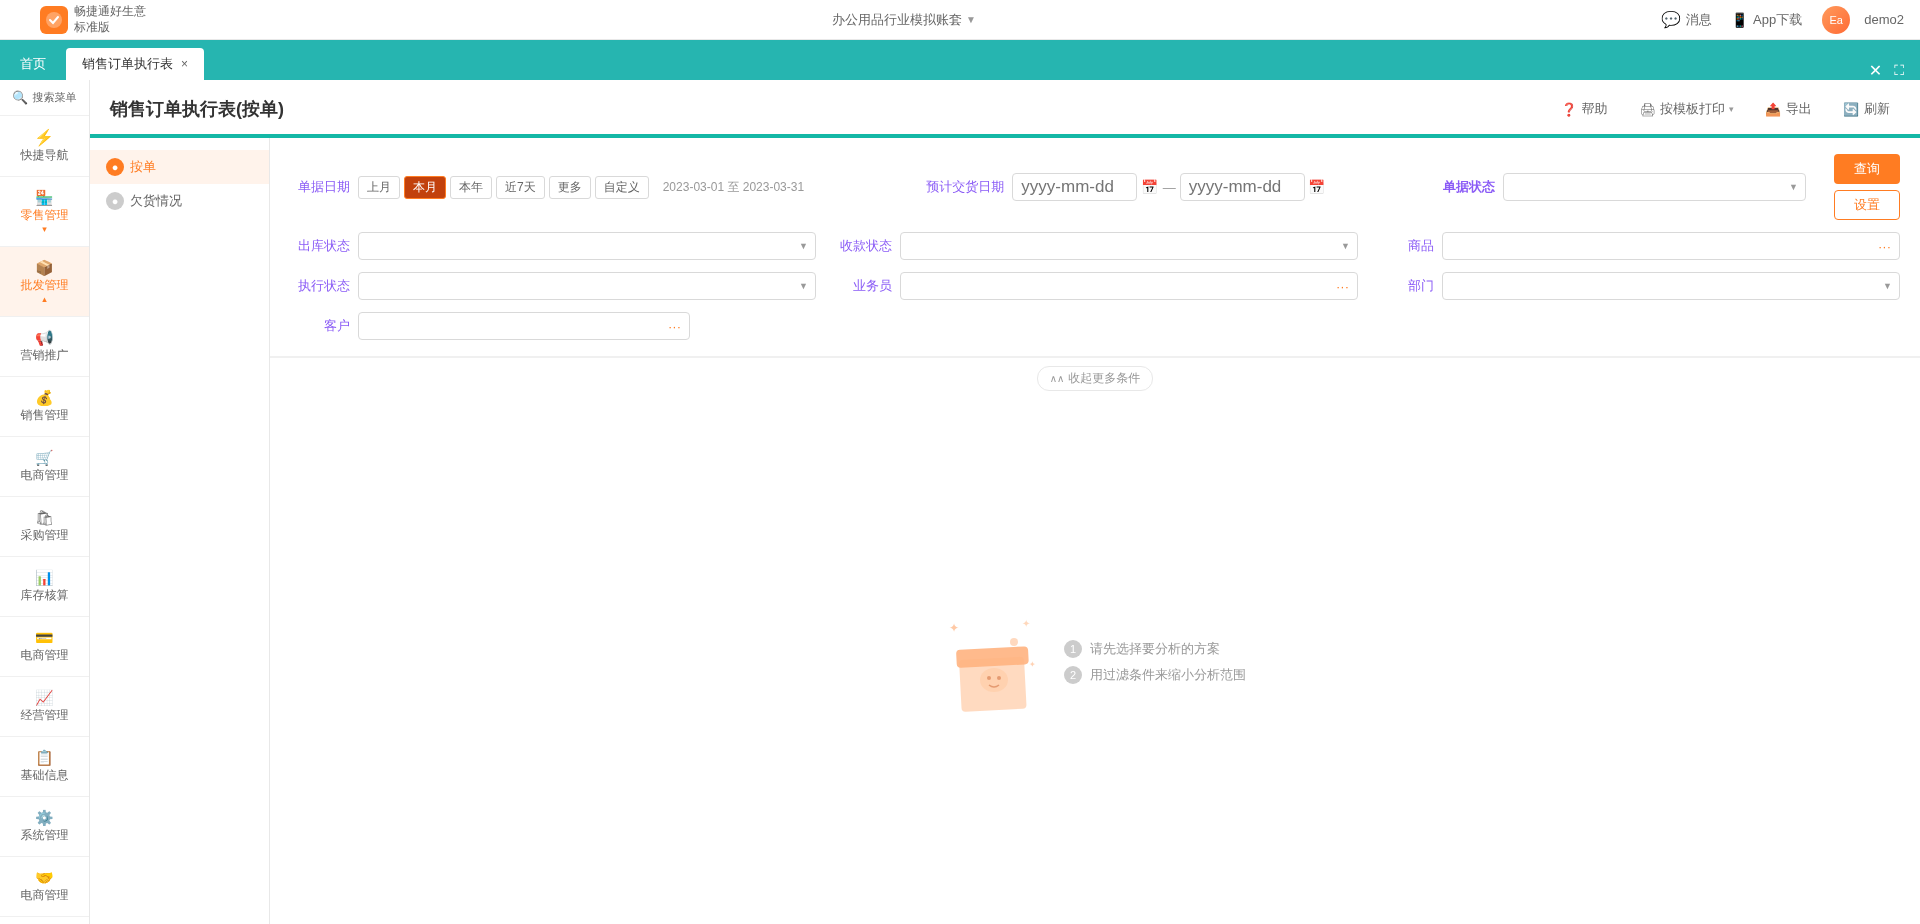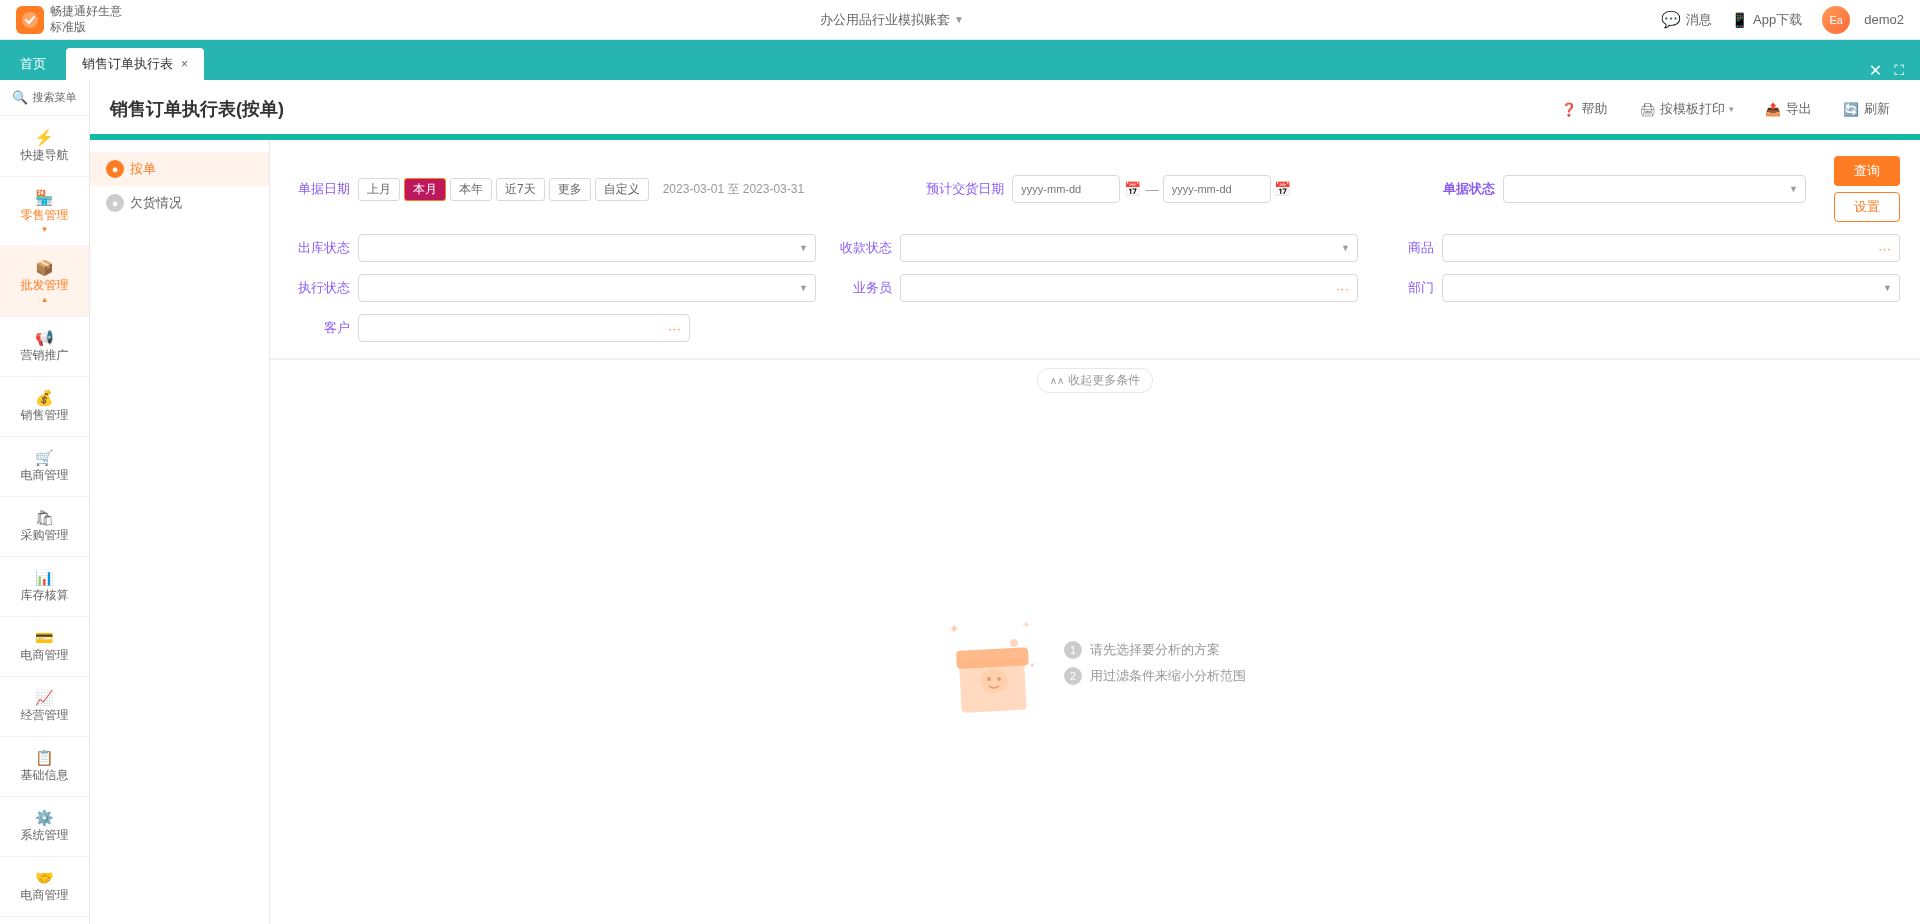--- a/index.html
+++ b/index.html
@@ -18,20 +18,21 @@
     }
     .top-header-left {
       display: flex;
       align-items: center;
       gap: 8px;
     }
     .logo-area {
       display: flex;
       align-items: center;
       gap: 6px;
+      margin-left: 24px;
     }
     .logo-icon {
       width: 28px;
       height: 28px;
       background: #ff7c22;
       border-radius: 6px;
       display: flex;
       align-items: center;
       justify-content: center;
       color: white;
@@ -154,21 +155,21 @@
       display: flex;
       flex-direction: column;
       overflow: hidden;
       background: #f5f5f5;
     }
 
     
     .page-header {
       background: #fff;
       padding: 16px 20px 0 20px;
-      border-bottom: 6px solid #14b8a6;
+      border-bottom: 4px solid #14b8a6;
       flex-shrink: 0;
     }
     .page-title-row {
       display: flex;
       align-items: center;
       justify-content: space-between;
       margin-bottom: 12px;
     }
     .page-title {
       font-size: 18px;
@@ -355,40 +356,40 @@
     .date-preset-btn {
       padding: 2px 8px;
       border: 1px solid #d9d9d9;
       border-radius: 3px;
       background: white;
       font-size: 12px;
       color: #666;
       cursor: pointer;
     }
     .date-preset-btn.active {
-      background: #be185d;
+      background: #c2410c;
       color: white;
       border-color: #ff7c22;
     }
     .date-range-text {
       font-size: 12px;
       color: #999;
     }
     .date-input-wrapper {
       display: flex;
       align-items: center;
       gap: 4px;
     }
     .date-input {
-      width: 108px;
+      width: 125px;
       height: 28px;
       border: 1px solid #d9d9d9;
       border-radius: 4px;
       padding: 0 8px;
-      font-size: 11px;
+      font-size: 17px;
       color: #999;
       outline: none;
     }
     .date-separator { color: #999; }
     .cal-icon { color: #ccc; cursor: pointer; font-size: 14px; }
 
     
     .collapse-row {
       display: flex;
       justify-content: center;

